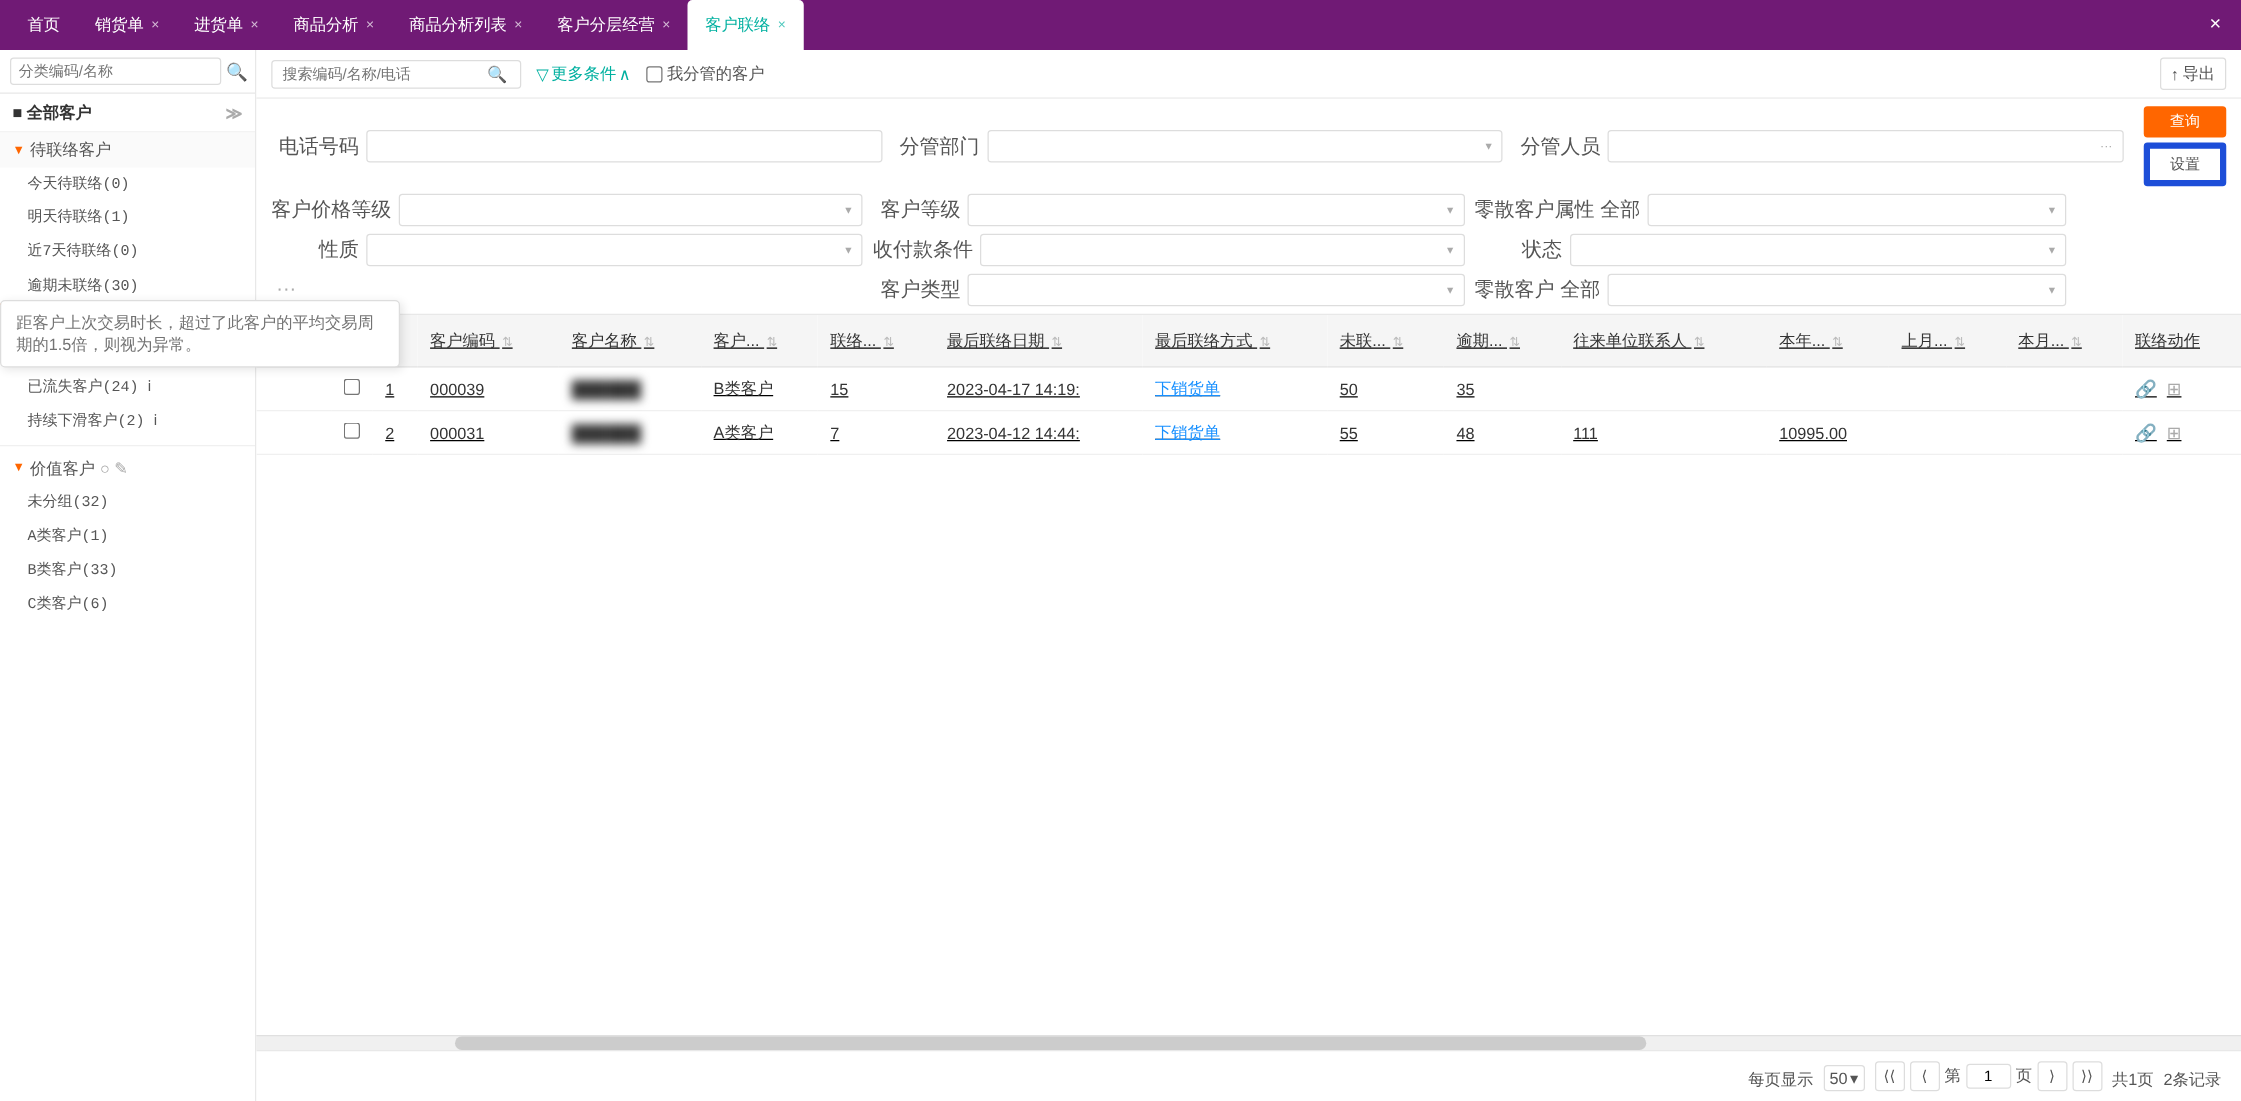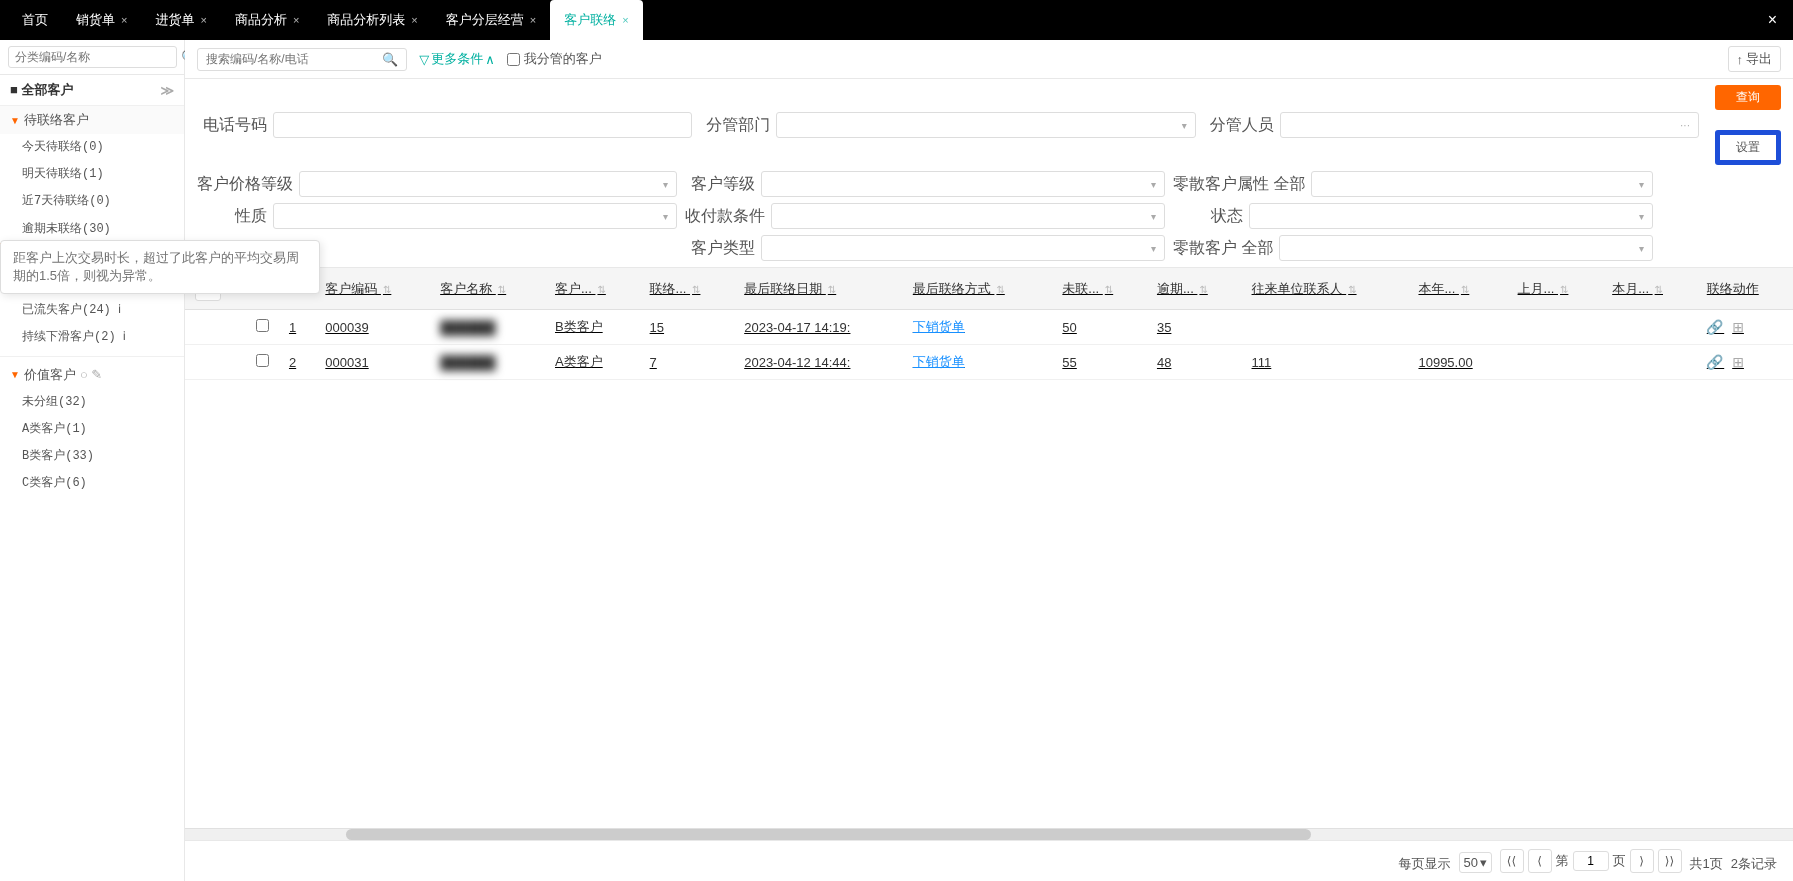--- a/index.html
+++ b/index.html
@@ -1,21 +1,21 @@
 <!DOCTYPE html>
 <html><head>
   <meta charset="utf-8">
   <style>
     * { box-sizing: border-box; margin: 0; padding: 0; font-family: "Microsoft YaHei", Arial, sans-serif; font-size: 13px; }
     body { background: #f5f5f5; overflow: hidden; width: 1793px; height: 881px; }
 
     
     .top-nav {
       display: flex; align-items: center;
-      background: #000000; height: 40px; padding: 0 8px;
+      background: #701a75; height: 40px; padding: 0 8px;
       position: relative;
     }
     .top-nav .nav-item {
       color: #fff; padding: 0 14px; height: 40px; line-height: 40px;
       cursor: pointer; font-size: 13px; display: flex; align-items: center; gap: 4px;
       white-space: nowrap;
     }
     .top-nav .nav-item.active {
       background: #fff; color: #00b0a0; border-radius: 4px 4px 0 0;
     }
@@ -26,21 +26,21 @@
       margin-left: auto; color: #fff; font-size: 16px; cursor: pointer; padding: 0 8px;
     }
 
     
     .main-layout {
       display: flex; height: calc(881px - 40px);
     }
 
     
     .left-sidebar {
-      width: 185px; background: #fff; border-right: 1px solid #e8e8e8;
+      width: 205px; background: #fff; border-right: 1px solid #e8e8e8;
       display: flex; flex-direction: column; flex-shrink: 0;
     }
     .sidebar-search {
       display: flex; align-items: center; padding: 6px 8px; border-bottom: 1px solid #e8e8e8; gap: 4px;
     }
     .sidebar-search input {
       flex: 1; border: 1px solid #ddd; border-radius: 3px; padding: 3px 6px; font-size: 12px; outline: none;
     }
     .sidebar-search .search-icon { color: #aaa; cursor: pointer; font-size: 14px; }
 
@@ -84,21 +84,21 @@
       flex: 1; display: flex; flex-direction: column; overflow: hidden;
     }
 
     
     .filter-bar {
       background: #fff; padding: 6px 12px; border-bottom: 1px solid #e8e8e8;
       display: flex; align-items: center; gap: 8px;
     }
     .filter-search {
       display: flex; align-items: center; border: 1px solid #ddd; border-radius: 3px;
-      padding: 3px 8px; gap: 16px; min-width: 200px;
+      padding: 3px 8px; gap: 4px; min-width: 200px;
     }
     .filter-search input { border: none; outline: none; font-size: 12px; width: 160px; color: #999; }
     .filter-search .icon { color: #aaa; font-size: 13px; }
     .more-conditions {
       display: flex; align-items: center; color: #00b0a0; cursor: pointer;
       font-size: 12px; gap: 2px; padding: 0 4px;
     }
     .my-customers {
       display: flex; align-items: center; gap: 4px; color: #555; font-size: 12px; cursor: pointer;
     }
@@ -129,21 +129,21 @@
       font-size: 12px; display: flex; align-items: center; justify-content: space-between;
       cursor: pointer; background: #fff; min-height: 26px;
     }
     .filter-select .arrow { color: #aaa; font-size: 10px; }
     .filter-input {
       flex: 1; border: 1px solid #ddd; border-radius: 3px; padding: 3px 8px;
       font-size: 12px; outline: none; min-height: 26px;
     }
 
     .action-btns {
-      display: flex; flex-direction: column; gap: 20px; margin-left: 8px;
+      display: flex; flex-direction: column; gap: 4px; margin-left: 8px;
     }
     .btn-query {
       background: #f60; color: #fff; border: none; border-radius: 3px;
       padding: 4px 16px; font-size: 12px; cursor: pointer; white-space: nowrap;
     }
     .btn-settings {
       background: #fff; color: #555; border: 5px solid #1d4ed8; border-radius: 3px;
       padding: 4px 16px; font-size: 12px; cursor: pointer; white-space: nowrap;
     }
 

